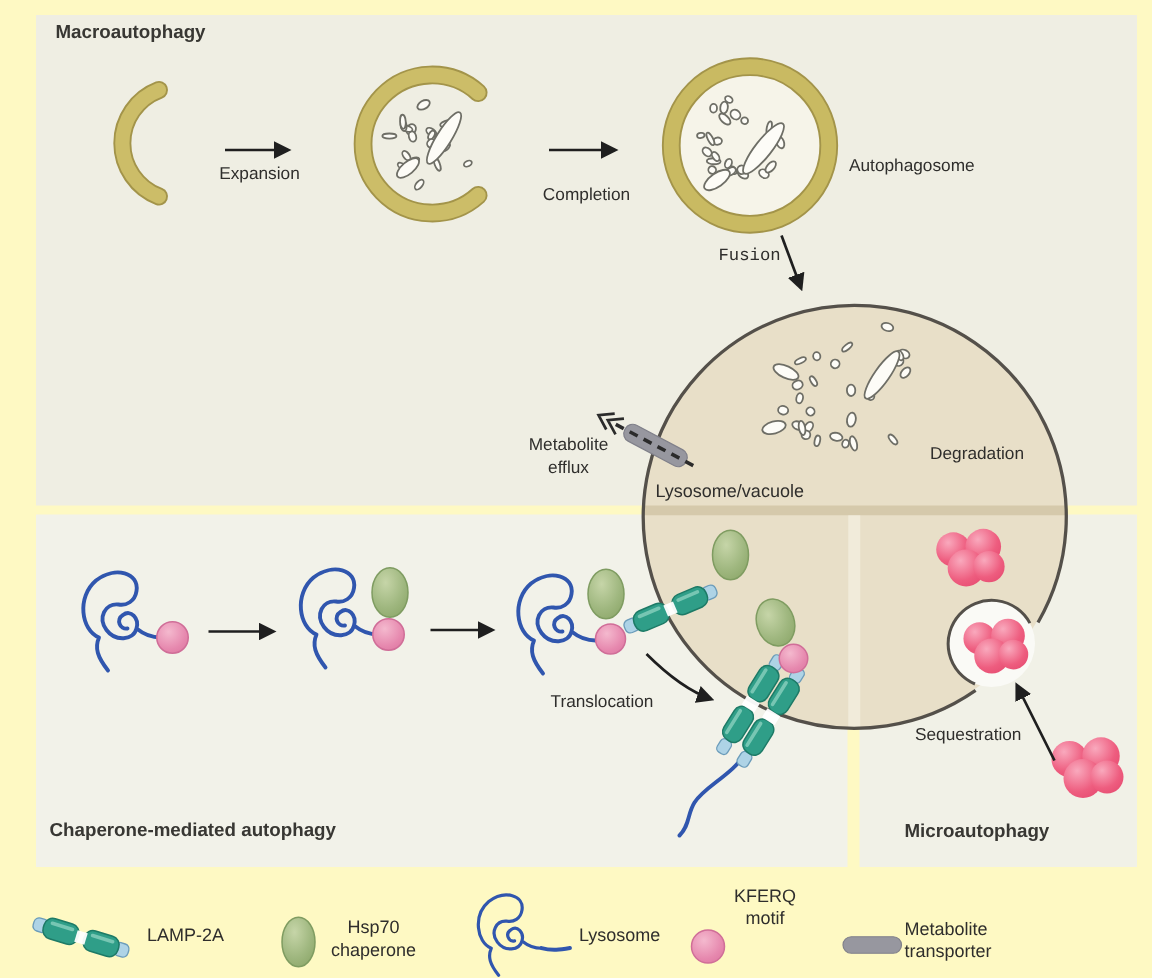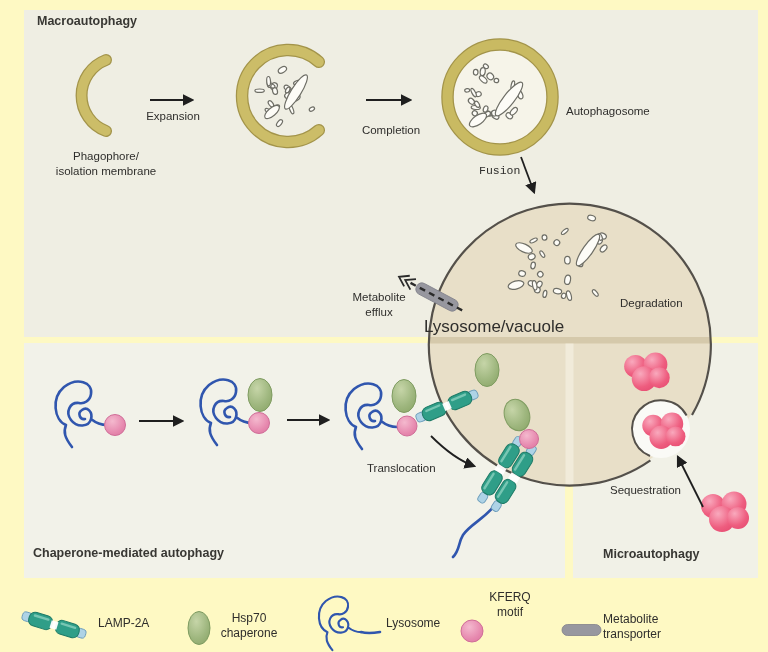--- a/index.html
+++ b/index.html
@@ -250,36 +250,32 @@
     <use href="#lamp2a" transform="translate(54,625) rotate(17)"></use>
     <ellipse cx="199" cy="628" rx="11" ry="16.5" fill="url(#gGreen)" stroke="#7f9c61" stroke-width="1"></ellipse>
     <use href="#protein-squiggle" transform="translate(316,592) scale(0.82)"></use>
     <path class="protein" d="M 361,632 C 368,634 374,633 380,632"></path>
     <circle cx="472" cy="631" r="11" fill="url(#gPink)" stroke="#d06e98" stroke-width="1"></circle>
     <rect x="562" y="624.5" width="39" height="11" rx="5.5" fill="#97979f" stroke="#80808a" stroke-width="0.8"></rect>
   </svg>
 
   <div class="lbl title" style="left:37px;top:14px;">Macroautophagy</div>
 
-  <div class="lbl center" style="left:106px;top:149px;">
-    <span class="ln">Phagophore/</span>
-    <span class="ln">isolation membrane</span>
-  </div>
 
   <div class="lbl center" style="left:173px;top:109px;">Expansion</div>
   <div class="lbl center" style="left:391px;top:109px;margin-top:14px;">Completion</div>
   <div class="lbl" style="left:566px;top:104px;">Autophagosome</div>
   <div class="lbl" style="left:479px;top:164px;font-family:Liberation Mono, monospace;">Fusion</div>
 
   <div class="lbl center" style="left:379px;top:290px;">
     <span class="ln">Metabolite</span>
     <span class="ln">efflux</span>
   </div>
 
-  <div class="lbl" style="left:424px;top:320px;font-size:17px;">Lysosome/vacuole</div>
+  <div class="lbl" style="left:437px;top:320px;font-size:12px;">Lysosome/vacuole</div>
   <div class="lbl" style="left:620px;top:296px;">Degradation</div>
 
   <div class="lbl" style="left:367px;top:461px;">Translocation</div>
   <div class="lbl" style="left:610px;top:483px;">Sequestration</div>
 
   <div class="lbl title" style="left:33px;top:546px;">Chaperone-mediated autophagy</div>
   <div class="lbl title" style="left:603px;top:547px;">Microautophagy</div>
 
   <div class="lbl" style="left:98px;top:616px;font-size:12px;">LAMP-2A</div>
   <div class="lbl center" style="left:249px;top:611px;font-size:12px;">

